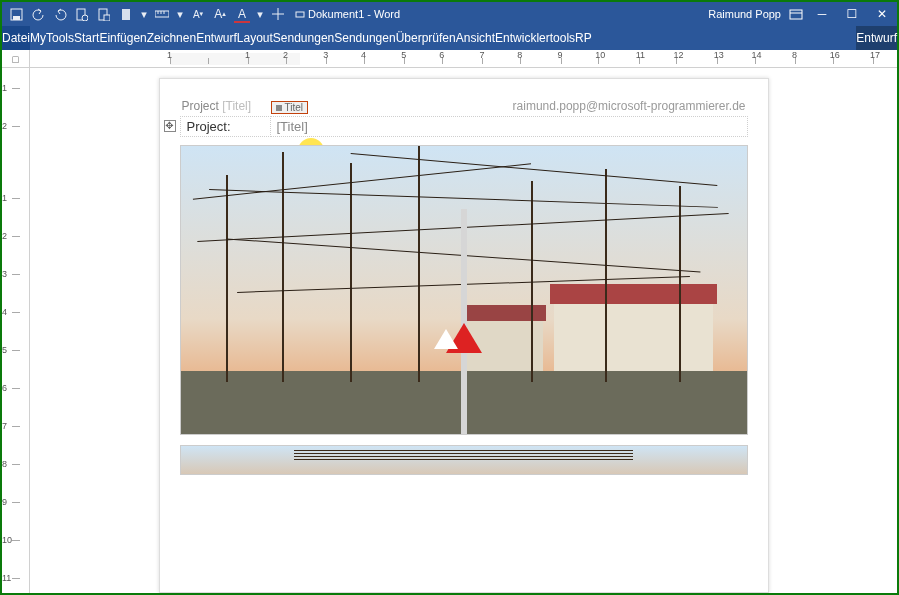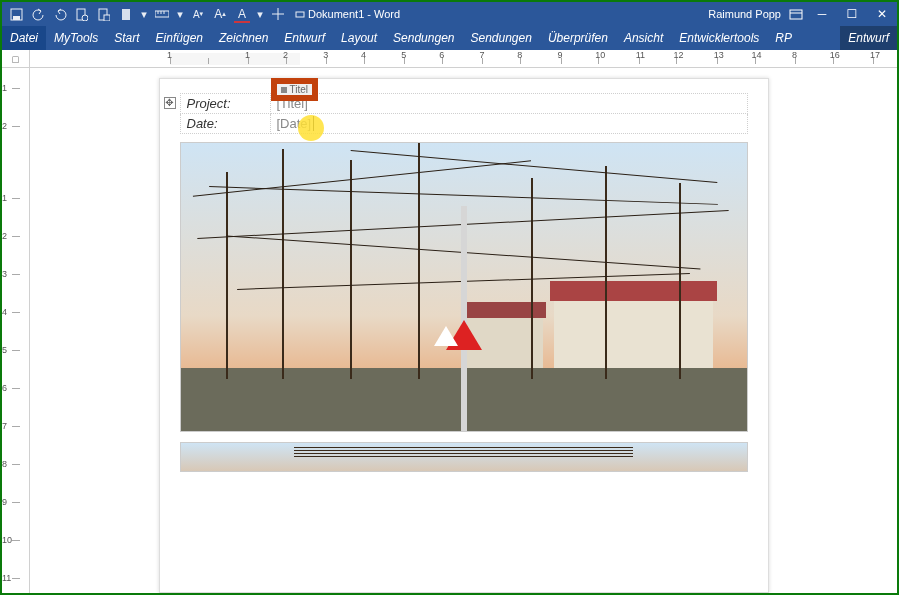--- a/index.html
+++ b/index.html
@@ -9,21 +9,21 @@
 
 .titlebar { height: 24px; background: #2b579a; color: #fff; display: flex; align-items: center; font-size: 11px; }
 .titlebar .qat { display: flex; align-items: center; padding-left: 6px; gap: 6px; }
 .titlebar .qat .ic { width: 16px; height: 16px; display: flex; align-items: center; justify-content: center; opacity: .9; }
 .titlebar .doc { flex: 1; text-align: left; }
 .titlebar .user { padding-right: 4px; display: flex; align-items: center; gap: 8px; }
 .winbtns { display: flex; }
 .winbtns div { width: 30px; height: 20px; display: flex; align-items: center; justify-content: center; font-size: 12px; }
 
 .ribbon-tabs { height: 24px; background: #2b579a; color: #fff; display: flex; align-items: stretch; font-size: 12px; }
-.ribbon-tabs .tab { padding: 0 8px; display: flex; align-items: center; cursor: pointer; white-space: nowrap; font-style: italic; }
+.ribbon-tabs .tab { padding: 0 0; display: flex; align-items: center; cursor: pointer; white-space: nowrap; }
 .ribbon-tabs .file { background: #19478a; }
 .ribbon-tabs .ctx { background: #1e3f6e; }
 .ribbon-tabs .spacer { flex: 1; }
 
 .ruler-row { height: 18px; background: #fff; border-bottom: 1px solid #d0d0d0; display: flex; }
 .ruler-corner { width: 28px; border-right: 1px solid #d0d0d0; display:flex;align-items:center;justify-content:center;color:#777;font-size:9px;}
 .hruler { flex: 1; position: relative; overflow: hidden; font-size: 9px; color: #555; }
 .hruler .ticks { position: absolute; left: 140px; top: 0; height: 100%; white-space: nowrap; }
 .hruler .t { display: inline-block; width: 37.8px; border-left: 1px solid #aaa; height: 6px; position: relative; top: 6px; }
 .hruler .t span { position: absolute; top: -8px; left: -4px; }
@@ -43,23 +43,23 @@
 .hdr .email { color:#9a9a9a; }
 
 .doc-title { color: #1b6fb3; font-size: 17px; font-weight: 600; padding: 4px 2px 8px; }
 .doc-title .ul { text-decoration: underline; }
 .doc-title .sq { display:inline-block; border-bottom:2px dotted #d33; }
 
 .tbl-wrap { position: relative; }
 .anchor { position:absolute; left:-16px; top:4px; width:12px; height:12px; border:1px solid #888; font-size:10px; line-height:10px; text-align:center; color:#666;}
 .tbl { width: 100%; border-collapse: collapse; font-size: 13px; }
 .tbl td { border: 1px dotted #cfcfcf; padding: 2px 6px; height:18px; vertical-align: middle; }
-.tbl td.lab { width: 90px; color:#333;font-style:italic;}
+.tbl td.lab { width: 90px; color:#333;}
 .tbl td.val { color:#888; position:relative;}
-.cc-tag { position:absolute; top:-16px; left:0; background:#f0f0f0; border:6px solid #c2410c; font-size:10px; padding:0 4px; color:#666;}
+.cc-tag { position:absolute; top:-16px; left:0; background:#f0f0f0; border:1px solid #c2410c; font-size:10px; padding:0 4px; color:#666;}
 .cc-tag .dot{display:inline-block;width:6px;height:6px;background:#888;margin-right:3px;vertical-align:middle;}
 .highlight { position:absolute; width:26px; height:26px; background:#ffe135; border-radius:50%; opacity:.85; left:118px; top:22px; pointer-events:none;}
 
 .photo { width: 100%; height: 290px; margin-top: 8px; position: relative; overflow:hidden; border:1px solid #ccc;}
 .sky { position:absolute; inset:0; background: linear-gradient(to bottom,#cfe4f4 0%, #e8d9c6 60%, #e8b78f 80%, #cf8a5f 100%); }
 .ground { position:absolute; left:0; right:0; bottom:0; height:22%; background:#6b6b5b; }
 .house { position:absolute; right:6%; bottom:20%; width:28%; height:26%; background:#e9e2d2; }
 .house .roof{position:absolute;top:-18px;left:-4px;right:-4px;height:20px;background:#a44;}
 .house2 { position:absolute; right:36%; bottom:20%; width:14%; height:20%; background:#e0d8c6; }
 .house2 .roof{position:absolute;top:-14px;left:-3px;right:-3px;height:16px;background:#944;}
@@ -242,36 +242,39 @@
           <span>10</span>
         </div>
       <div class="vt" style="top:510px;">
           <span>11</span>
         </div>
     </div>
 
     <div class="page-area">
       <div class="page">
 
+        <div class="hdr">
+          <span class="proj">
+            <span>Project</span>
+            <span class="ph">[Titel]</span>
+          </span>
+          <span class="email">raimund.popp@microsoft-programmierer.de</span>
+        </div>
 
 
         <div class="tbl-wrap">
           <div class="anchor">✥</div>
           <table class="tbl">
             <tbody>
                 <tr>
               <td class="lab">Project:</td>
               <td class="val">
                 <span class="cc-tag"><span class="dot"></span><span>Titel</span></span>
                 <span>[Titel]</span>
               </td>
-            </tr>
-            <tr>
-              <td class="lab">Date:</td>
-              <td class="val"><span>[Date]</span><span style="border-left:1px solid #333;margin-left:2px;">&nbsp;</span></td>
             </tr>
           </tbody>
             </table>
           <div class="highlight"></div>
         </div>
 
         <div class="photo">
           <div class="sky"></div>
           <div class="house2">
               <div class="roof"></div>

